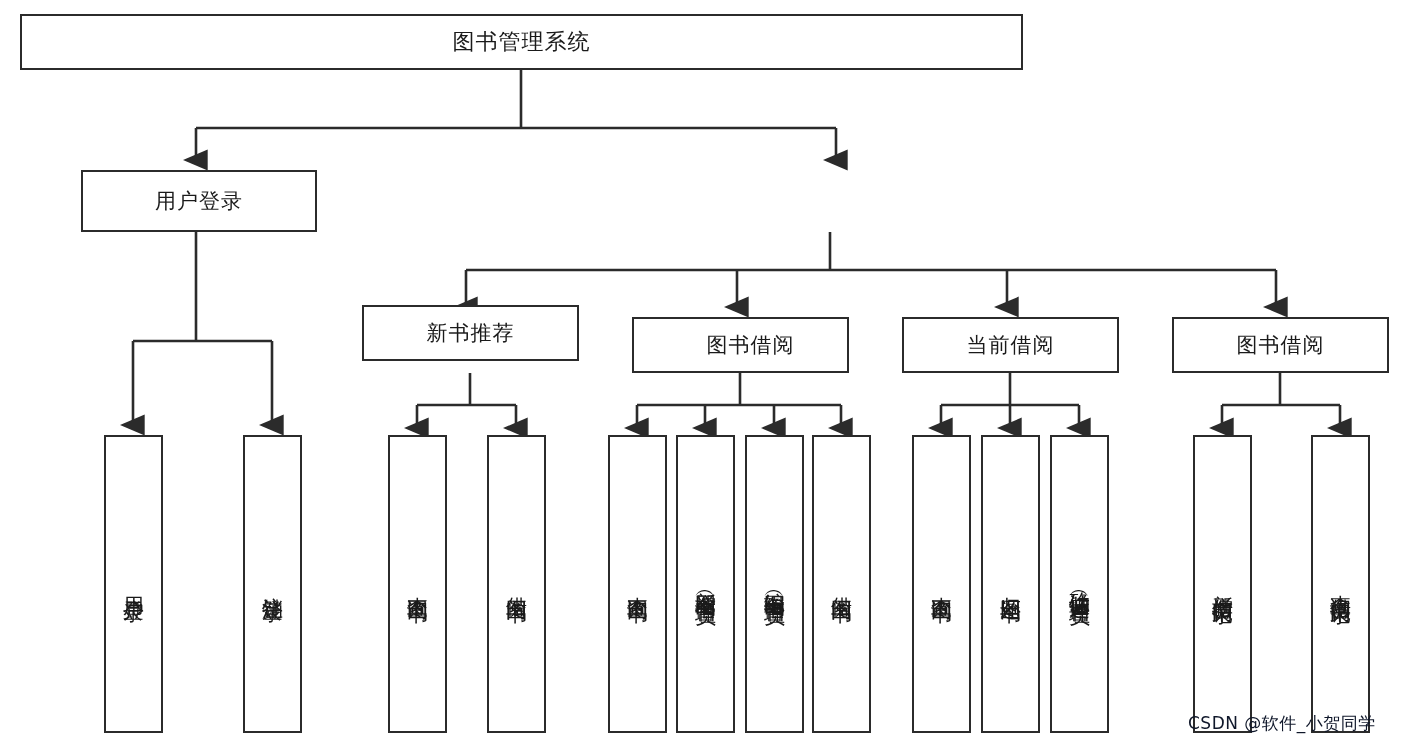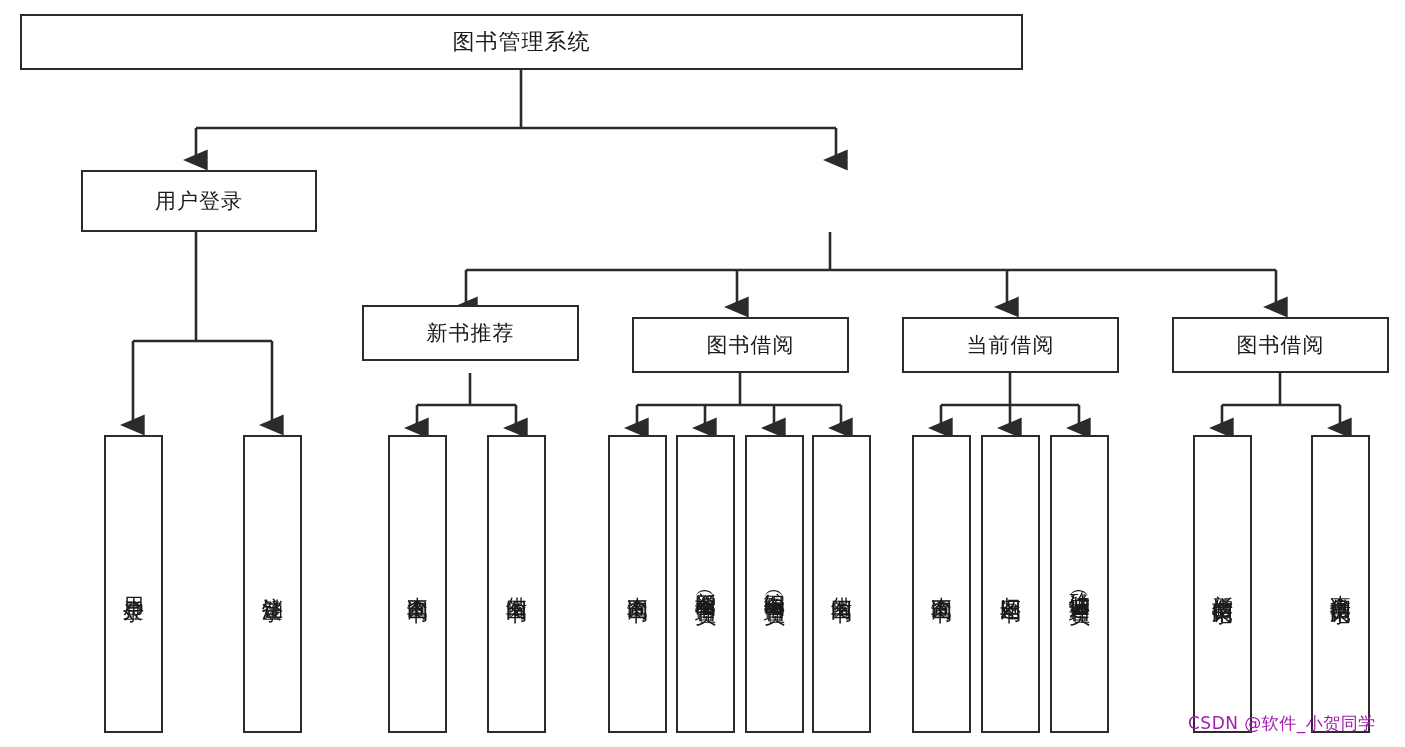--- a/index.html
+++ b/index.html
@@ -40,21 +40,21 @@
     writing-mode:vertical-rl;
     text-orientation:upright;
     white-space:nowrap;
     line-height:1.05;
   }
 
   #watermark{
     position:absolute;
     left:1188px;top:712px;
     font-size:17px;
-    color:#a21caf;
+    color:#0f172a;
     white-space:nowrap;
     letter-spacing:0.5px;
     pointer-events:none;
   }
 </style>
 </head>
 <body>
 
 <div id="diagram">
 

